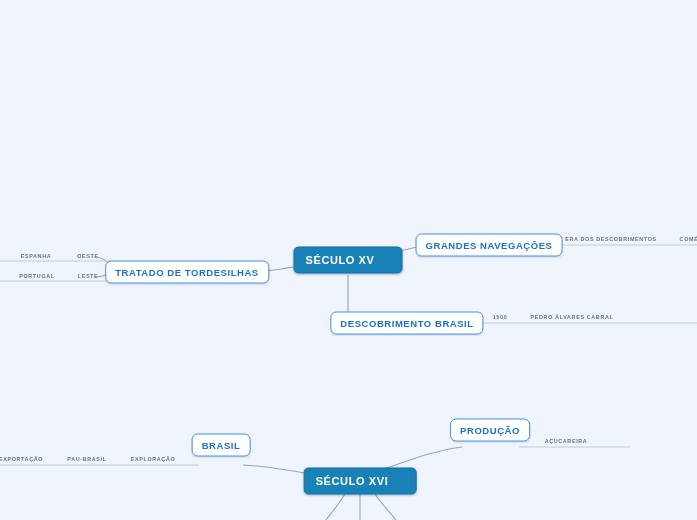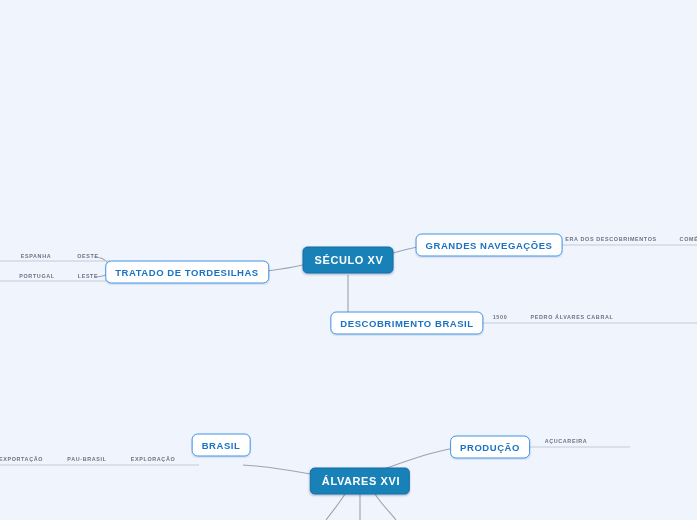--- a/index.html
+++ b/index.html
@@ -27,21 +27,21 @@
     position: absolute;
     transform: translate(-50%, -50%);
     white-space: nowrap;
     box-sizing: border-box;
   }
   .node-root {
     background: #1781b8;
     color: #ffffff;
     border: 1px solid #1370a3;
     border-radius: 5px;
-    padding: 6px 9px 7px 11px;
+    padding: 6px 27px 7px 11px;
     font-size: 11px;
     font-weight: bold;
     letter-spacing: 0.6px;
     box-shadow: 0 1px 2px rgba(20,60,110,0.25);
   }
   .node-box {
     background: #ffffff;
     color: #1b72c4;
     border: 1.6px solid #3d94e8;
     border-radius: 6px;
@@ -106,23 +106,23 @@
   </svg>
 
   <div class="node node-root" style="left:348px; top:260px;">SÉCULO XV</div>
 
   <div class="node node-box" style="left:407px; top:323px;">DESCOBRIMENTO BRASIL</div>
 
   <div class="node node-box" style="left:489px; top:245px;">GRANDES NAVEGAÇÕES</div>
 
   <div class="node node-box" style="left:187px; top:272px;text-align:right;">TRATADO DE TORDESILHAS</div>
 
-  <div class="node node-root" style="left:360px; top:481px;">ÁLVARES XVI</div>
+  <div class="node node-root" style="left:360px; top:481px;">SÉCULO XVI</div>
 
-  <div class="node node-box" style="left:490px; top:447px;">PRODUÇÃO</div>
+  <div class="node node-box" style="left:490px; top:430px;">PRODUÇÃO</div>
 
   <div class="node node-box" style="left:221px; top:445px;">BRASIL</div>
 
   <div class="leaf" style="left:611px; top:240px;">ERA DOS DESCOBRIMENTOS</div>
   <div class="leaf" style="left:689px; top:240px;">COMÉ</div>
 
   <div class="leaf" style="left:500px; top:318px;">1500</div>
   <div class="leaf" style="left:572px; top:318px;">PEDRO ÁLVARES CABRAL</div>
 
   <div class="leaf" style="left:88px; top:257px;">OESTE</div>

